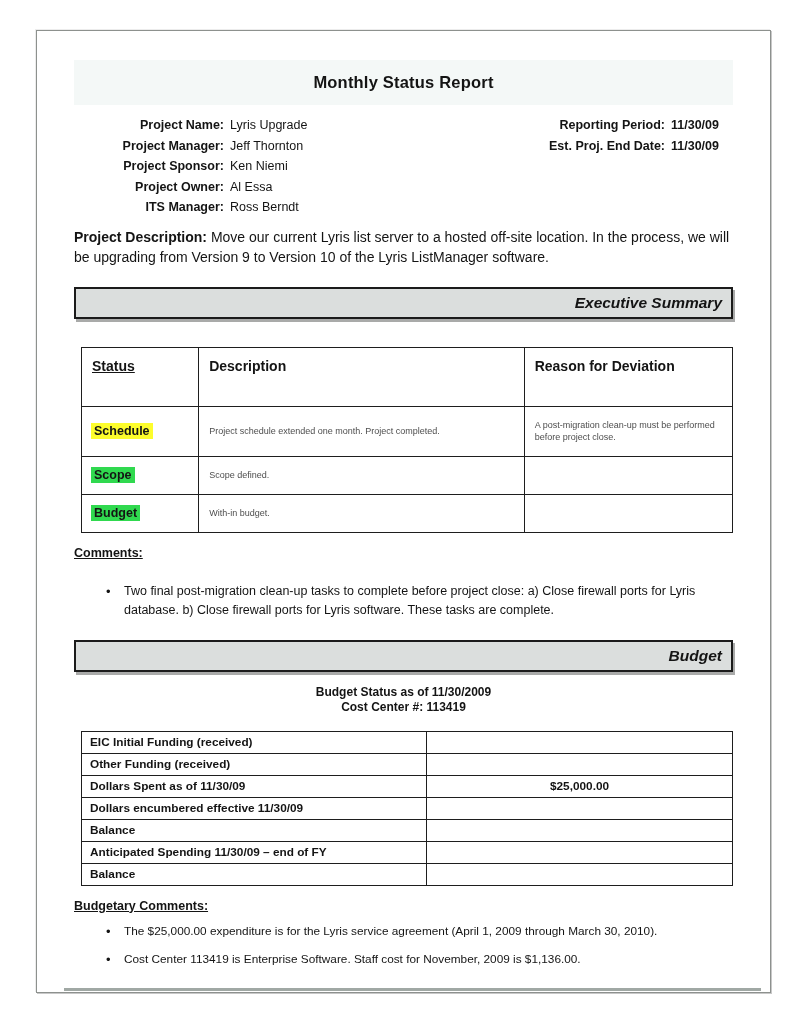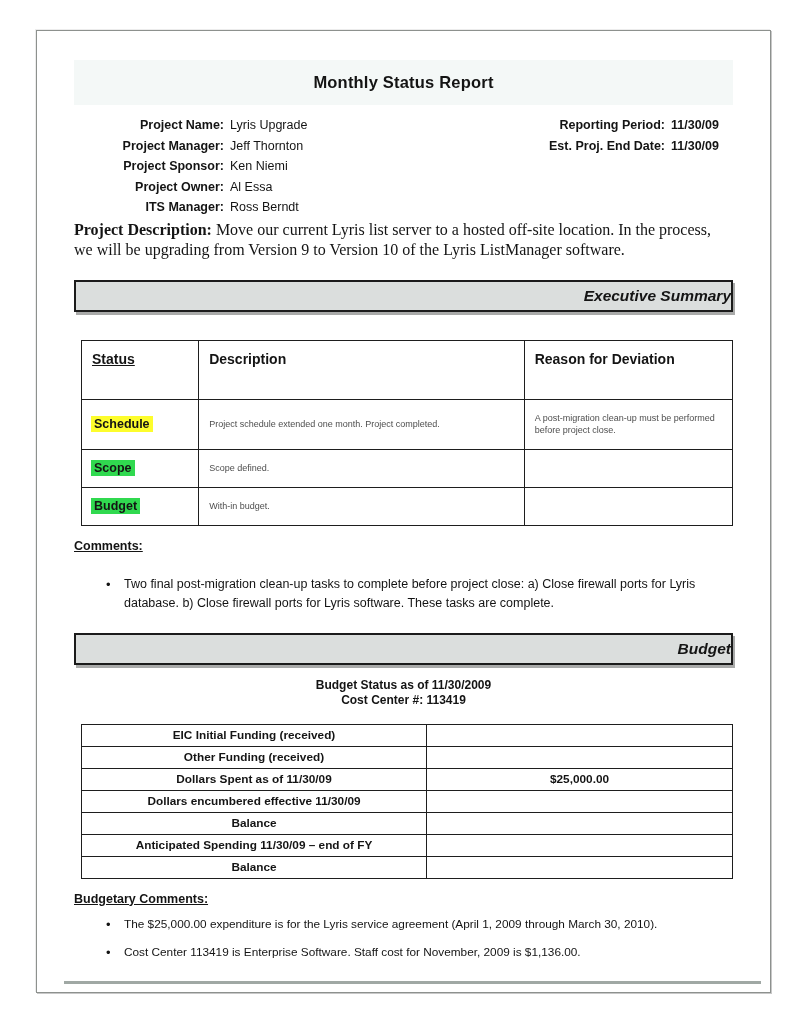--- a/index.html
+++ b/index.html
@@ -25,29 +25,29 @@
   .title-band h1 { margin:0; font-size:16.5px; letter-spacing:0.2px; }
 
   
   .info-block { margin-top:10px; display:flex; justify-content:space-between; }
   .info-row { display:flex; line-height:20.5px; font-size:12.5px; }
   .info-label { width:150px; text-align:right; font-weight:bold; white-space:nowrap; }
   .info-value { margin-left:6px; white-space:nowrap; }
   .info-right { text-align:right; padding-right:14px; }
   .info-right .info-row { justify-content:flex-end; font-weight:bold; }
 
-  .description { margin-top:2px; font-size:16px; line-height:20px;font-family:Liberation Serif, serif; }
+  .description { margin-top:9px; font-size:14px; line-height:20px; }
   .description .lbl { font-weight:bold; }
 
   
   .banner {
     margin-top:20px; height:32px; background:#dbdedd;
     border:2px solid #1b1b1b; box-shadow:2px 3px 0 #a9aaa9;
     display:flex; align-items:center; justify-content:flex-end;
-    padding-right:0; font-size:15.5px; font-weight:bold; font-style:italic;
+    padding-right:9px; font-size:15.5px; font-weight:bold; font-style:italic;
   }
 
   
   table { border-collapse:collapse; }
   .status-table { margin-top:28px; margin-left:7px; width:calc(100% - 7px); }
   .status-table th, .status-table td { border:1.6px solid #1e1e1e; }
   .status-table th {
     text-align:left; vertical-align:top; font-size:14px;
     padding:10px 10px 32px 10px; font-weight:bold;
   }
@@ -67,21 +67,21 @@
   }
   .bullet-item::before {
     content:"\2022"; position:absolute; left:32px; top:0; font-size:13px;
   }
 
   
   .budget-status { margin-top:13px; text-align:center; font-weight:bold; font-size:12px; line-height:15.5px; }
 
   
   .budget-table { margin-top:15px; margin-left:7px; width:calc(100% - 7px); }
-  .budget-table td { border:1.6px solid #1e1e1e; font-size:11.8px; padding:3px 8px 4px;text-align:center; }
+  .budget-table td { border:1.6px solid #1e1e1e; font-size:11.8px; padding:3px 8px 4px; }
   .budget-table .b-label { width:53%; font-weight:bold; }
   .budget-table .b-value { width:47%; text-align:center; font-weight:bold; }
 
   .bc-bullet { font-size:11.8px; margin-top:9px; }
 
   
   .footer-divider { margin:19px -28px 0 -10px; border-top:3px solid #a0a8a4; }
   .footer-row1 { position:relative; margin-top:8px; font-size:11.5px; }
   .footer-page { position:absolute; left:0; right:0; text-align:left; }
 </style>

